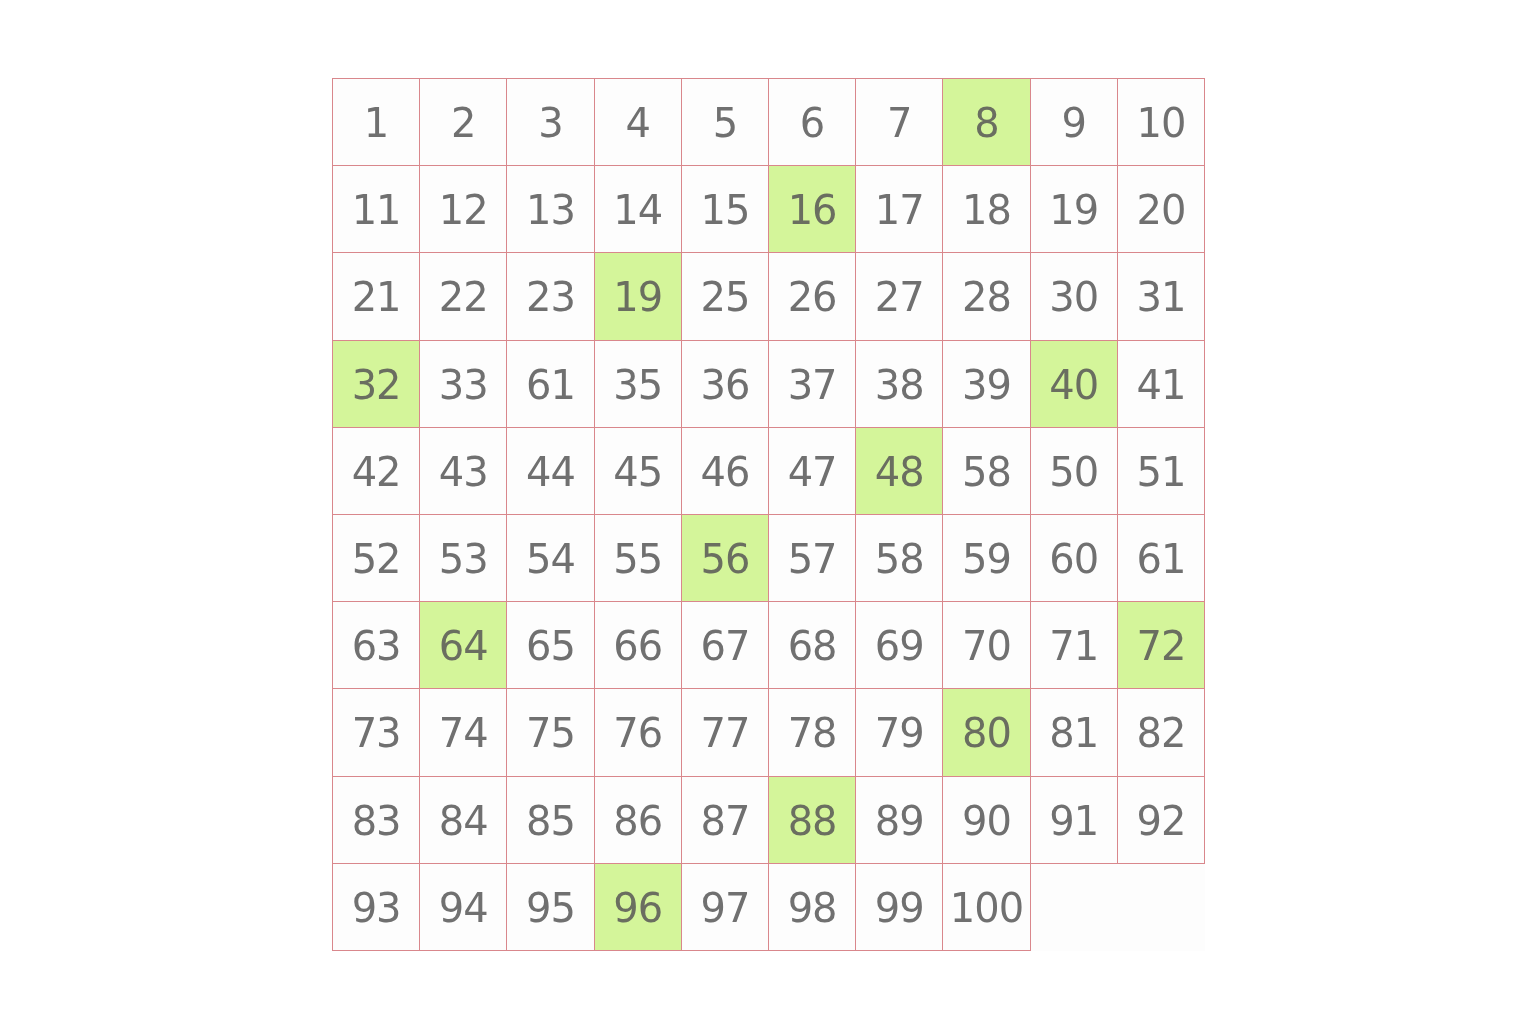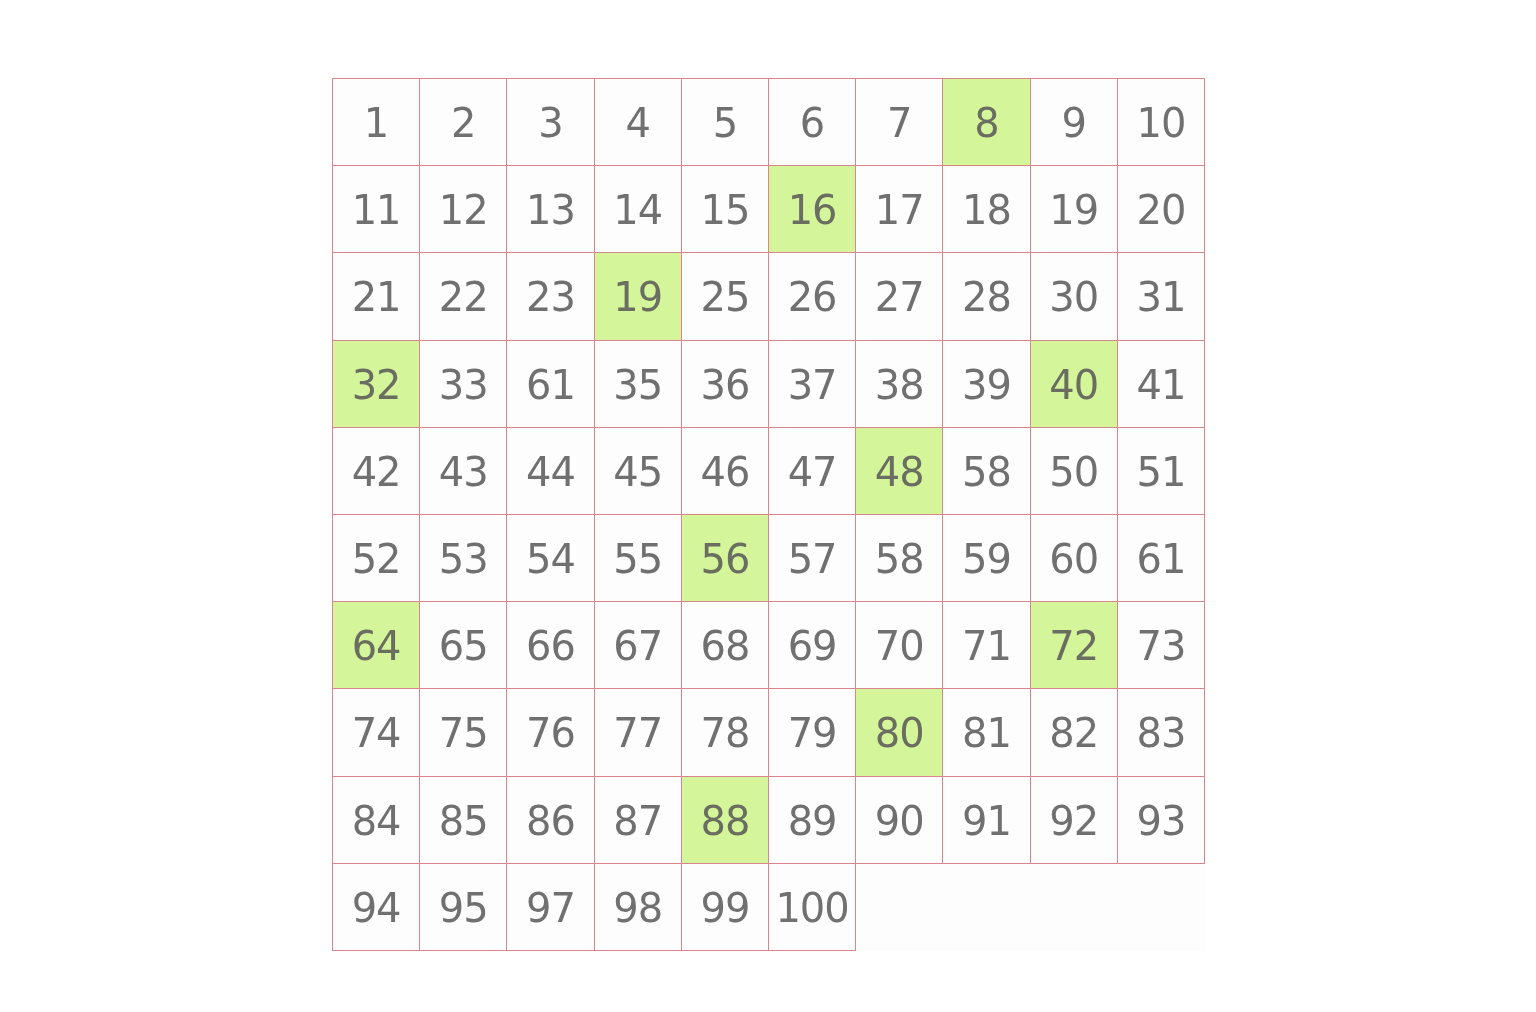--- a/index.html
+++ b/index.html
@@ -107,20 +107,21 @@
       <div class="cell">52</div>
       <div class="cell">53</div>
       <div class="cell">54</div>
       <div class="cell">55</div>
       <div class="cell hl">56</div>
       <div class="cell">57</div>
       <div class="cell">58</div>
       <div class="cell">59</div>
       <div class="cell">60</div>
       <div class="cell">61</div>
+      <div class="cell">63</div>
       <div class="cell hl">64</div>
       <div class="cell">65</div>
       <div class="cell">66</div>
       <div class="cell">67</div>
       <div class="cell">68</div>
       <div class="cell">69</div>
       <div class="cell">70</div>
       <div class="cell">71</div>
       <div class="cell hl">72</div>
       <div class="cell">73</div>
@@ -139,18 +140,19 @@
       <div class="cell">86</div>
       <div class="cell">87</div>
       <div class="cell hl">88</div>
       <div class="cell">89</div>
       <div class="cell">90</div>
       <div class="cell">91</div>
       <div class="cell">92</div>
       <div class="cell">93</div>
       <div class="cell">94</div>
       <div class="cell">95</div>
+      <div class="cell hl">96</div>
       <div class="cell">97</div>
       <div class="cell">98</div>
       <div class="cell">99</div>
       <div class="cell">100</div>
     </div>
 </div>
 
 </body></html>

